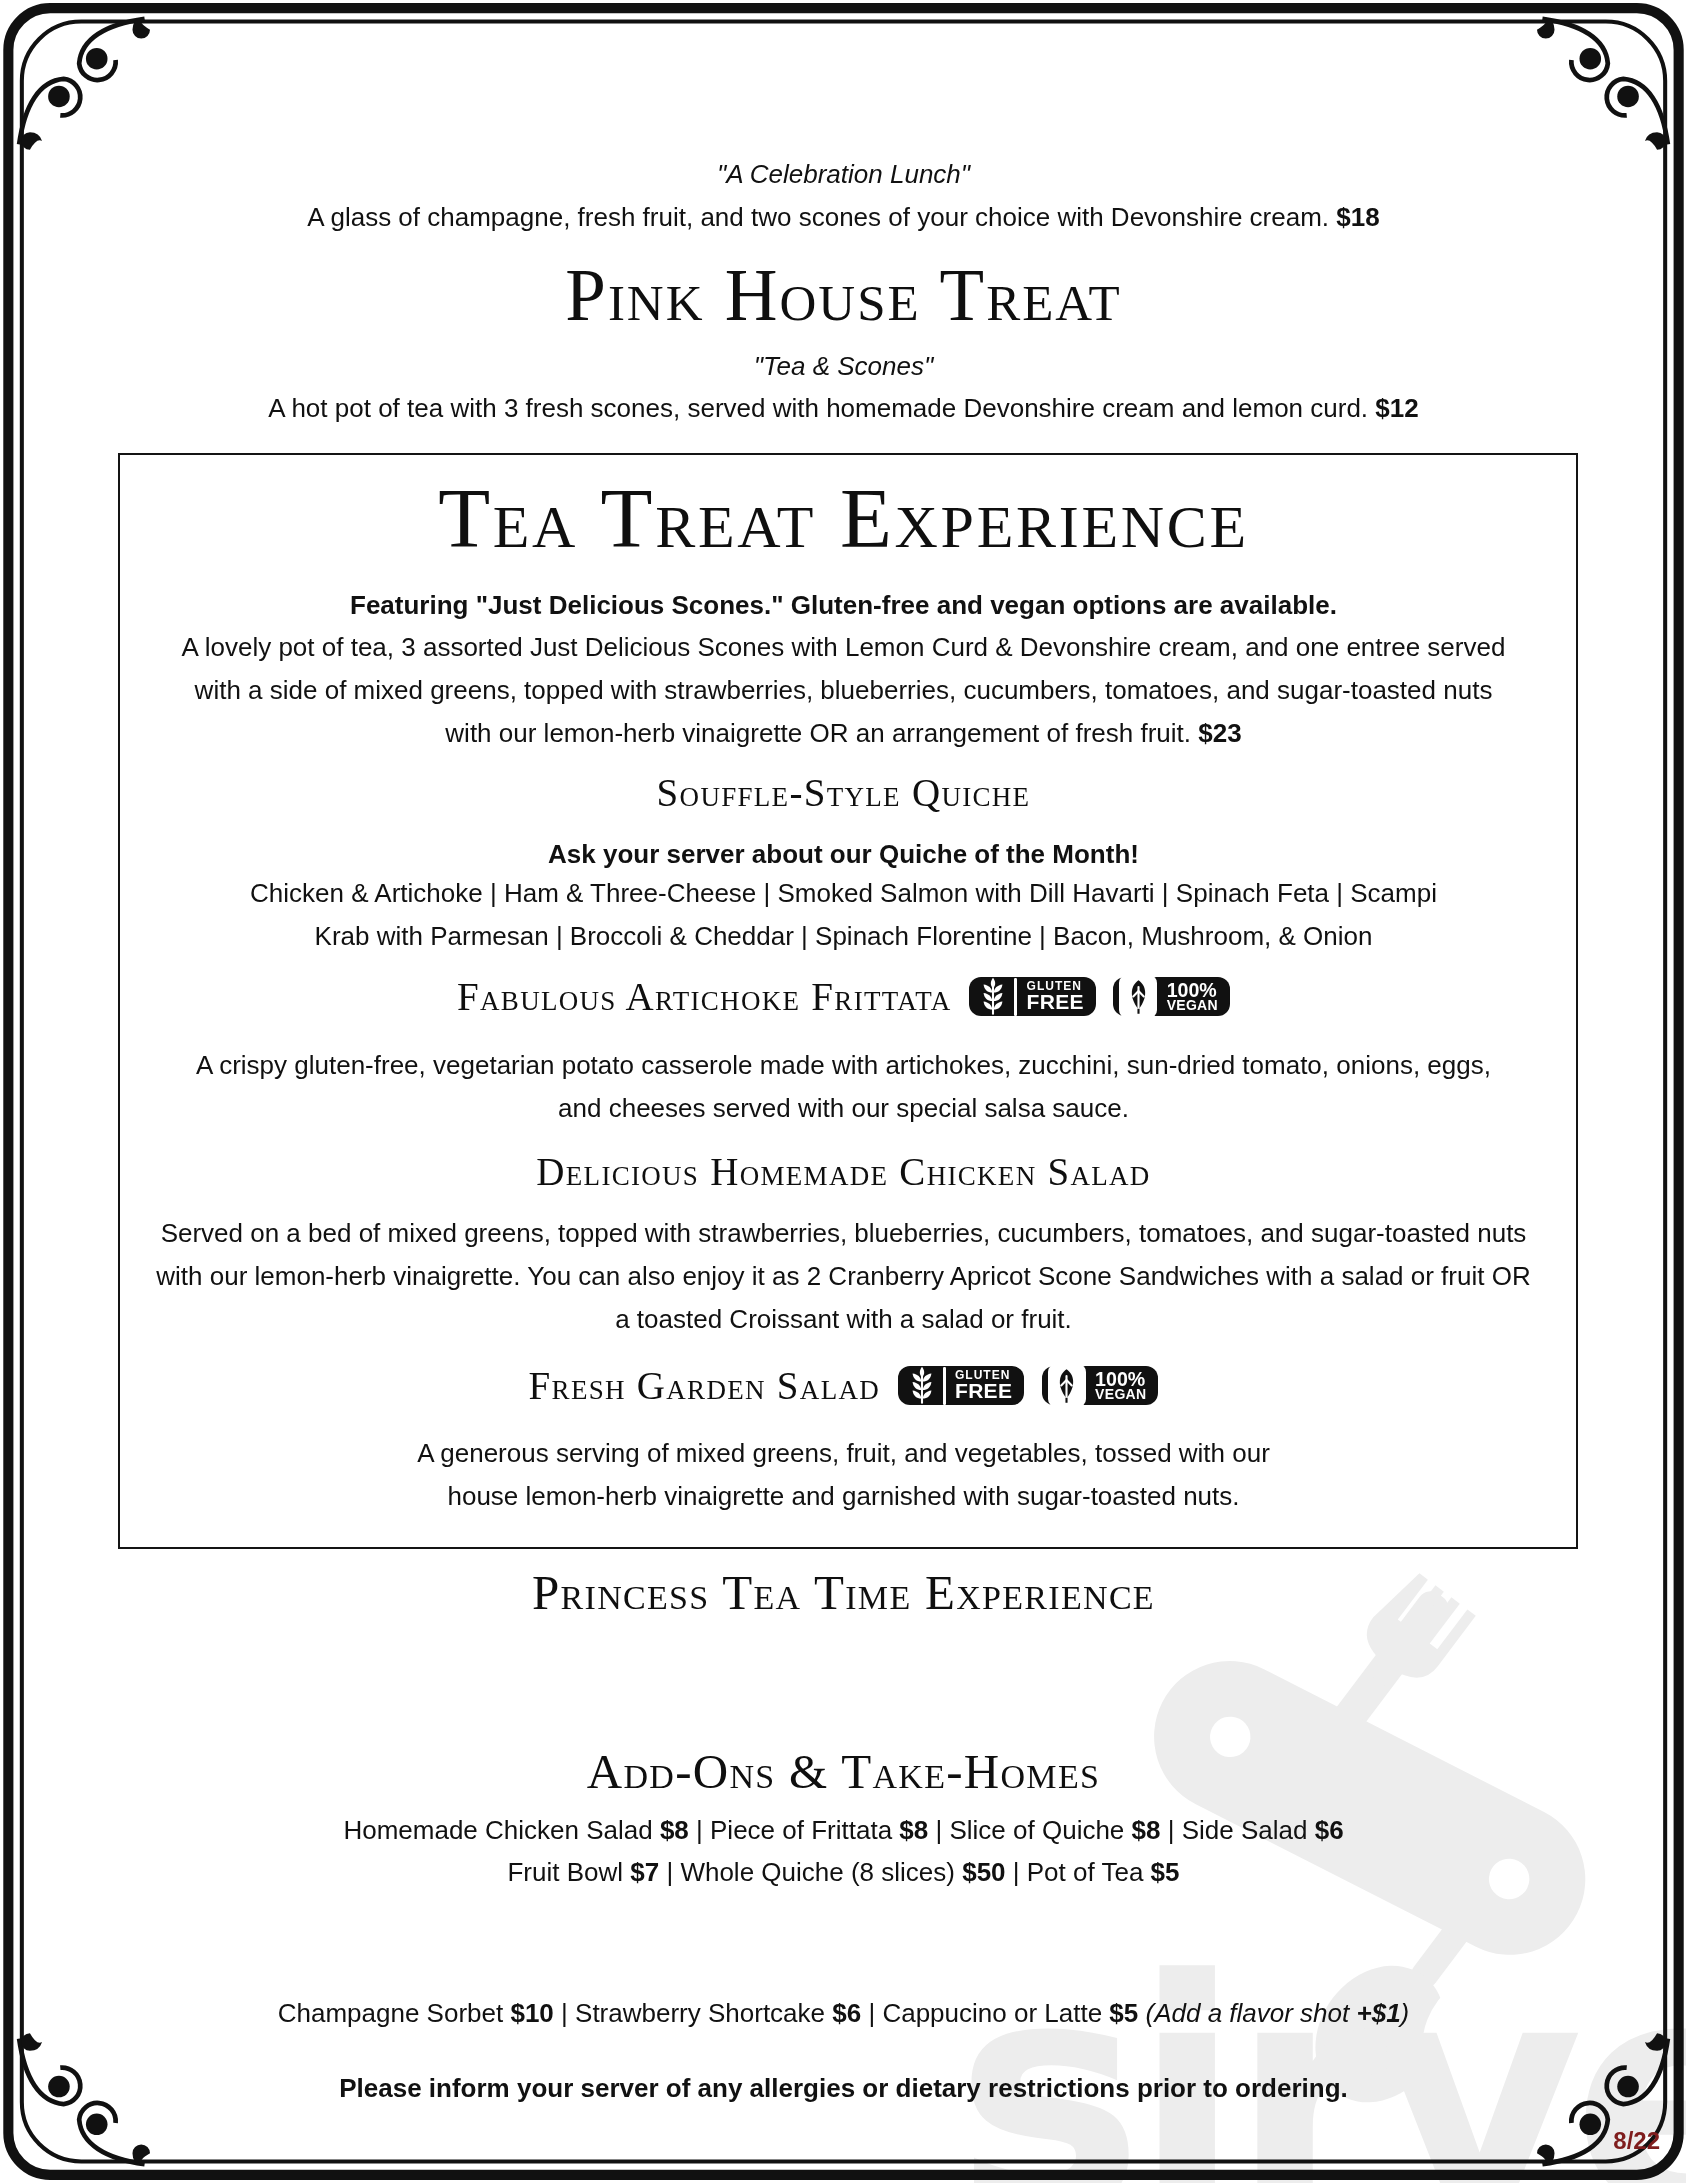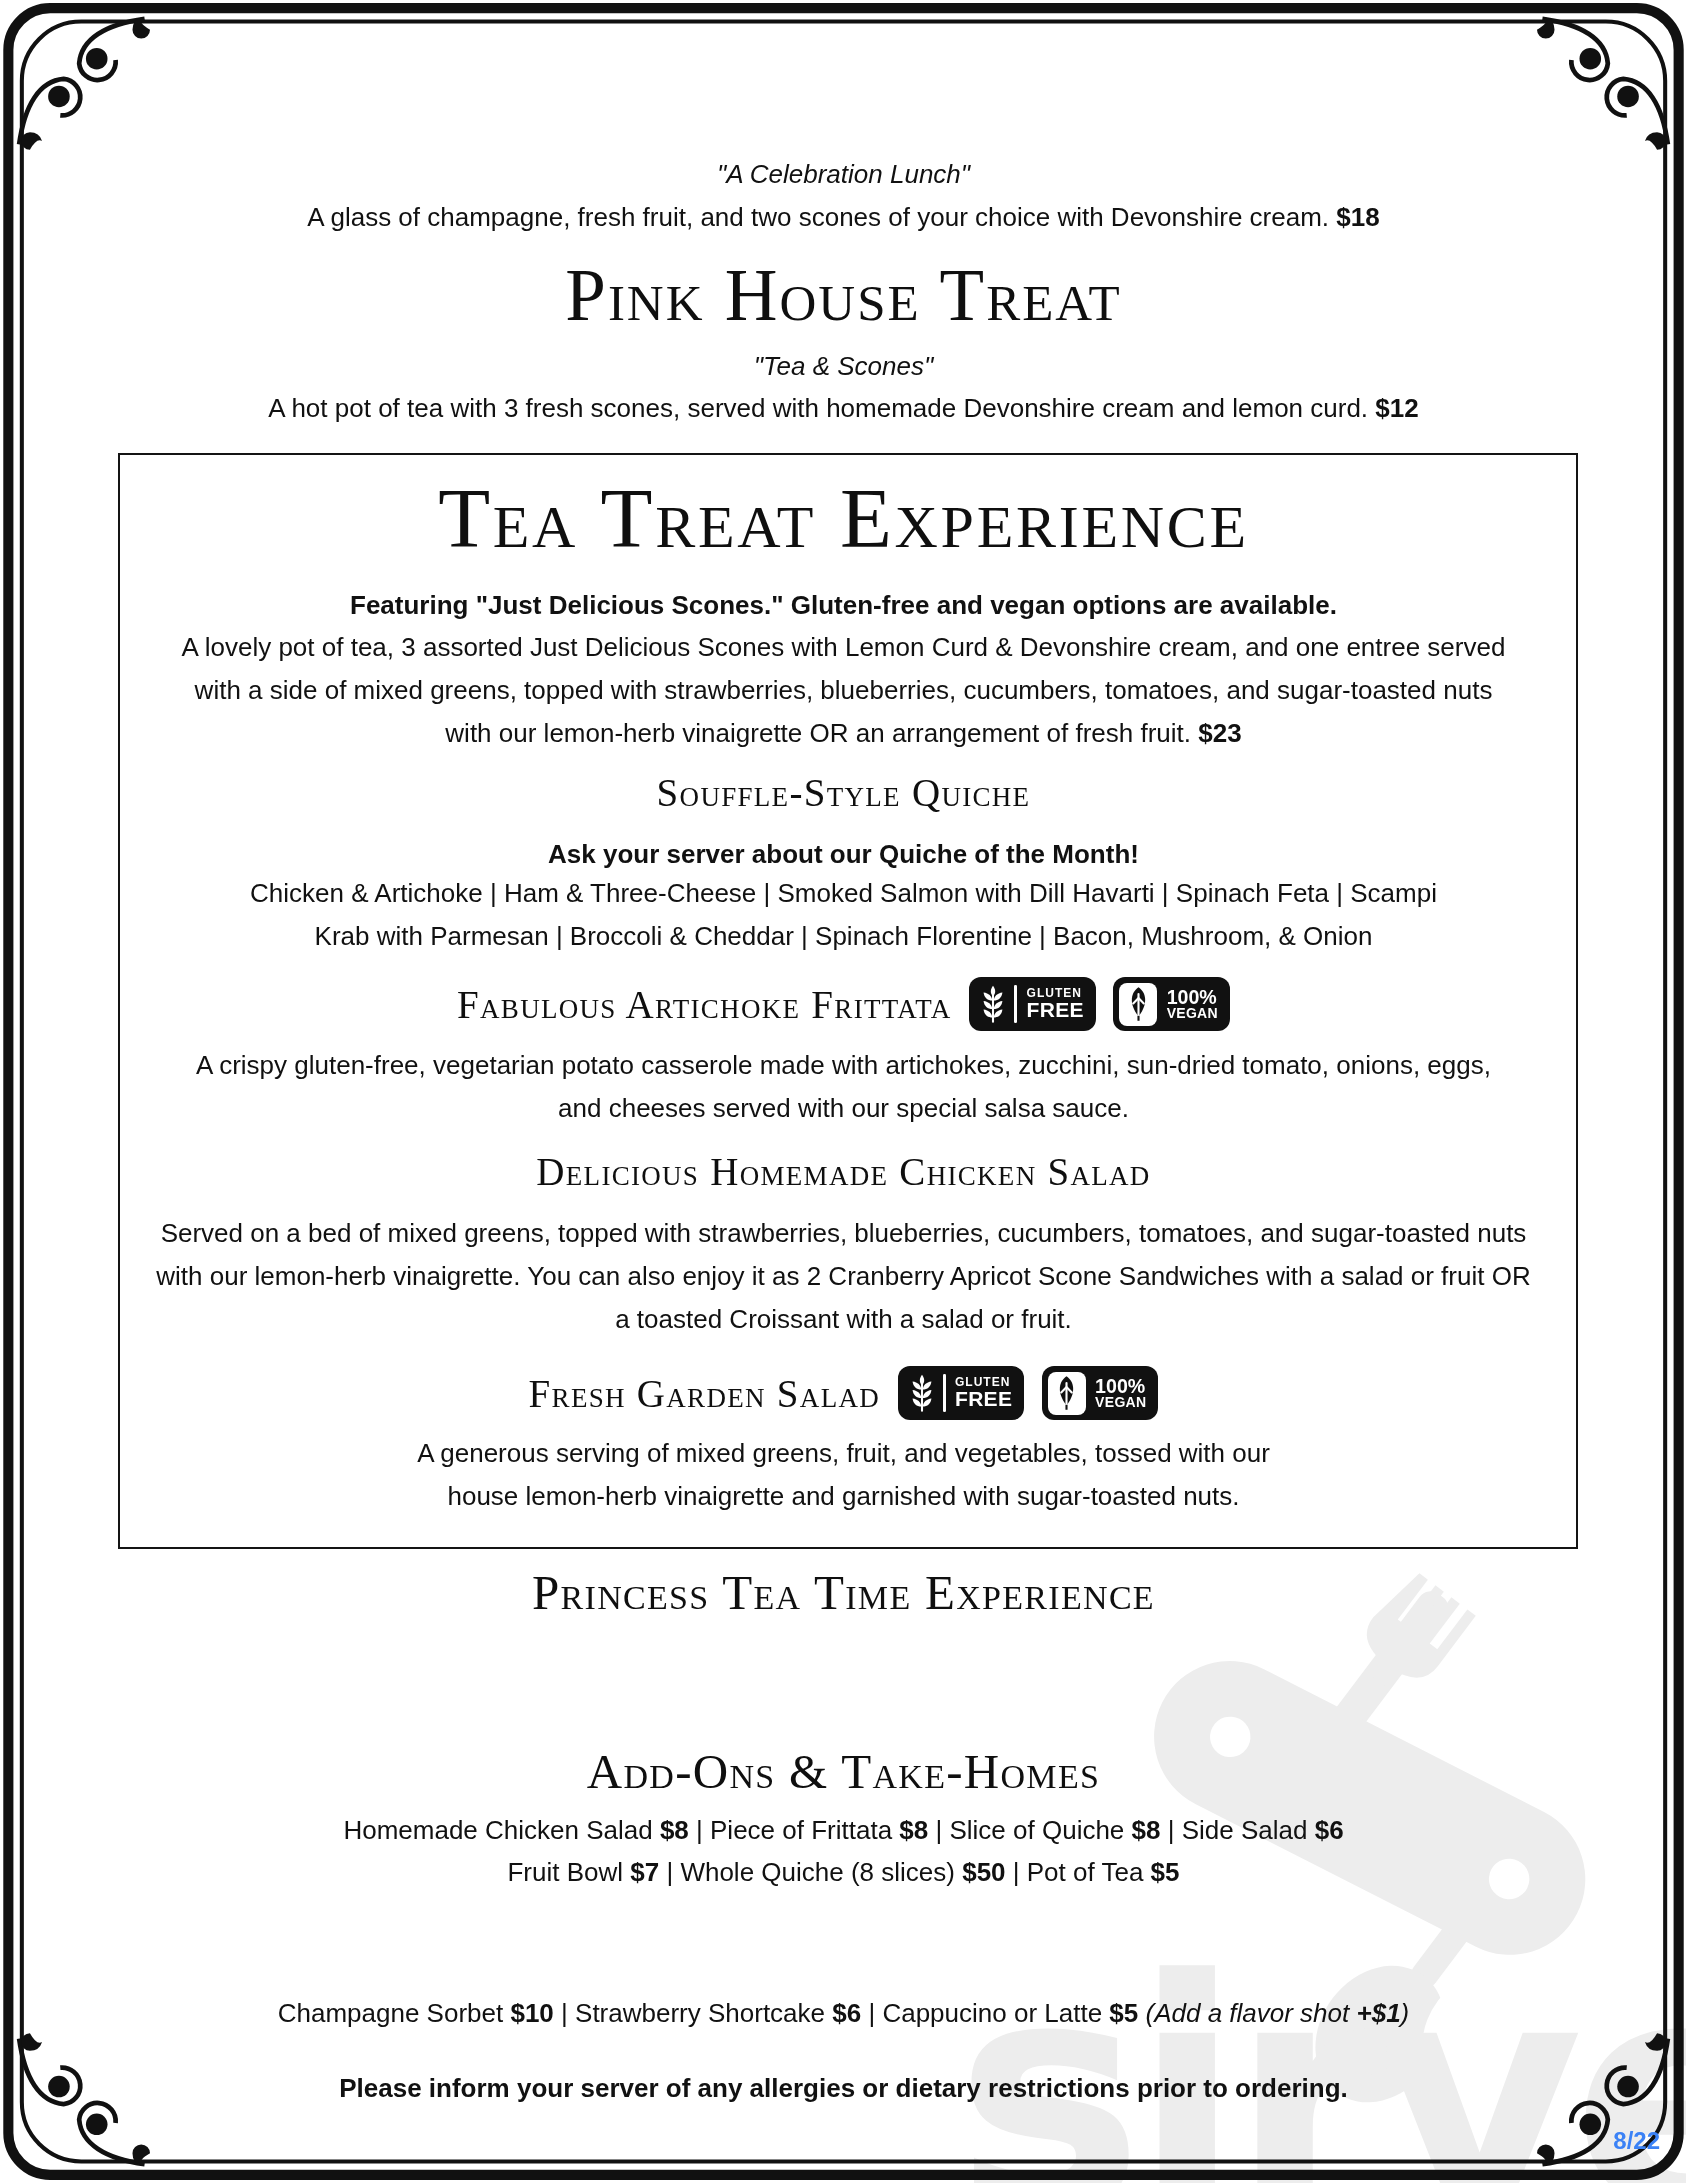--- a/index.html
+++ b/index.html
@@ -32,21 +32,21 @@
 
   
   .tea-box{position:absolute;left:118px;top:453px;width:1456px;height:1092px;
            border:2.7px solid #141414;z-index:1;background:transparent;}
 
   
   .hdr-row{display:flex;justify-content:center;align-items:center;gap:17.5px;}
 
   
   .badge{display:inline-flex;align-items:center;background:#111;color:#fff;
-         border-radius:12px;height:54px;padding:0 12px;gap:9.4px;}
+         border-radius:12px;height:39px;padding:0 12px;gap:9.4px;}
   .badge .sep{width:2.7px;height:38px;background:#fff;border-radius:1.3px;}
   .badge-txt{display:flex;flex-direction:column;align-items:flex-start;line-height:0.95;
              font-weight:700;font-family:"Liberation Sans",sans-serif;}
   .badge-gf .t1{font-size:12px;letter-spacing:1px;}
   .badge-gf .t2{font-size:21px;letter-spacing:0.3px;}
   .badge-vg{padding-left:6px;}
   .leaf-box{background:#fff;border-radius:8px;width:38px;height:43px;display:flex;
             align-items:center;justify-content:center;}
   .badge-vg .t1{font-size:19.6px;}
   .badge-vg .t2{font-size:14px;letter-spacing:0.3px;}
@@ -73,21 +73,21 @@
   #b-princess-title{top:1568px;}
   #b-princess-desc{top:1638px;} #b-princess-desc .inner{max-width:1120px;}
   #b-addons-title{top:1747px;}
   #b-addons-l1{top:1809px;}
   #b-addons-l2{top:1851px;}
   #b-dessert-title{top:1931px;}
   #b-dessert-line{top:1992px;}
   #b-allergy{top:2067px;}
 
   #page-code{position:absolute;right:27px;top:2127px;z-index:4;font-size:24px;
-             font-weight:700;color:#3b82f6;}
+             font-weight:700;color:#7f1d1d;}
 </style>
 </head>
 <body>
 
 <div class="page">
 
   <svg class="wm wm-utensil" width="1687" height="2183" viewBox="0 0 2500 3236">
     <g fill="#ededed">
 
       <g transform="translate(1985,2565) rotate(37)">

